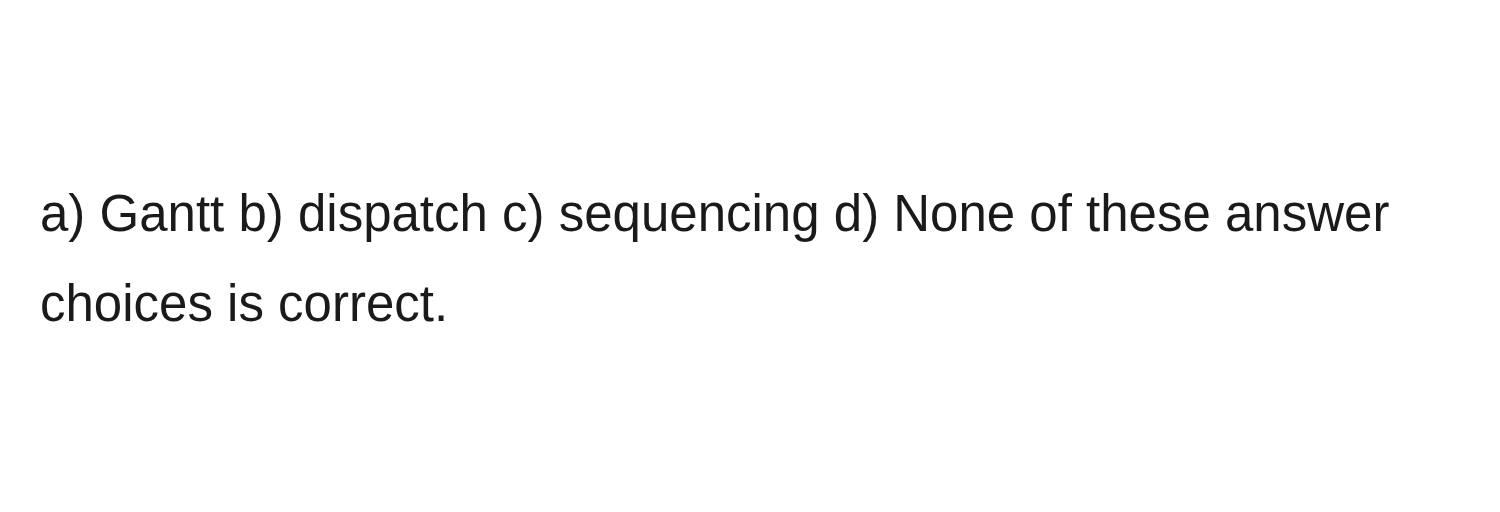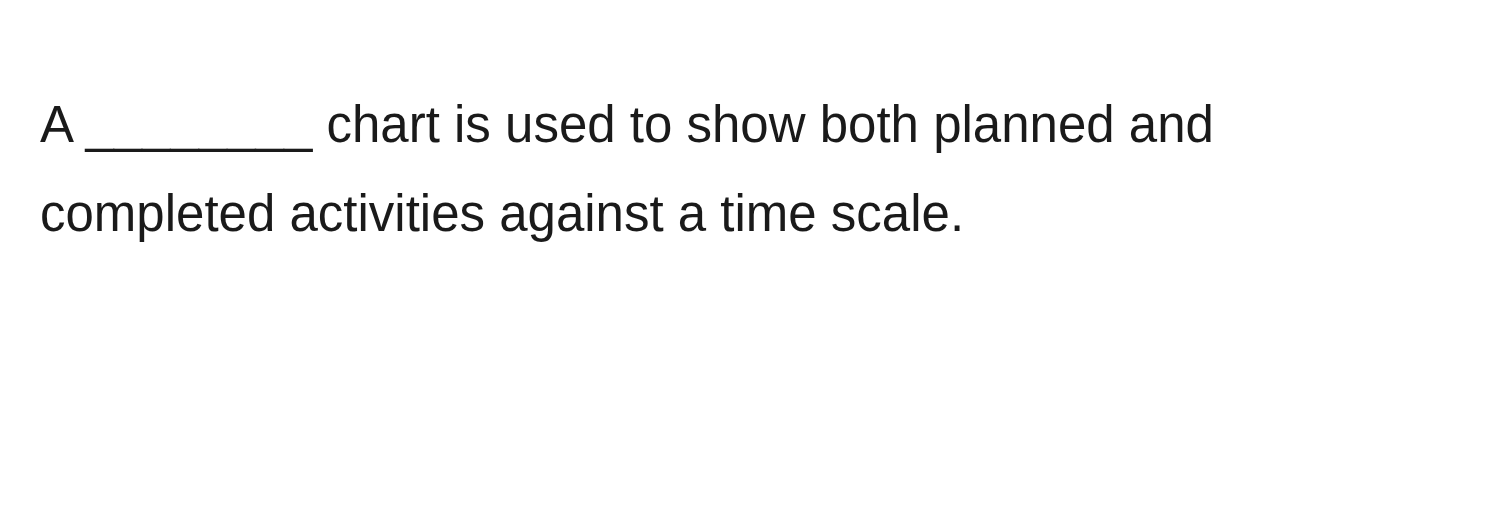--- a/index.html
+++ b/index.html
@@ -24,15 +24,15 @@
       display: inline;
     }
     .choices-text {
       display: inline;
     }
   </style>
 </head>
 <body>
 
 <div class="question-container">
-  <span class="question-text"><span>A </span><span>________</span><span> chart is used to show both planned and completed activities against a time scale.</span></span>
   <br>
+  <span class="choices-text">a) Gantt b) dispatch c) sequencing d) None of these answer choices is correct.</span>
 </div>
 
 </body></html>

